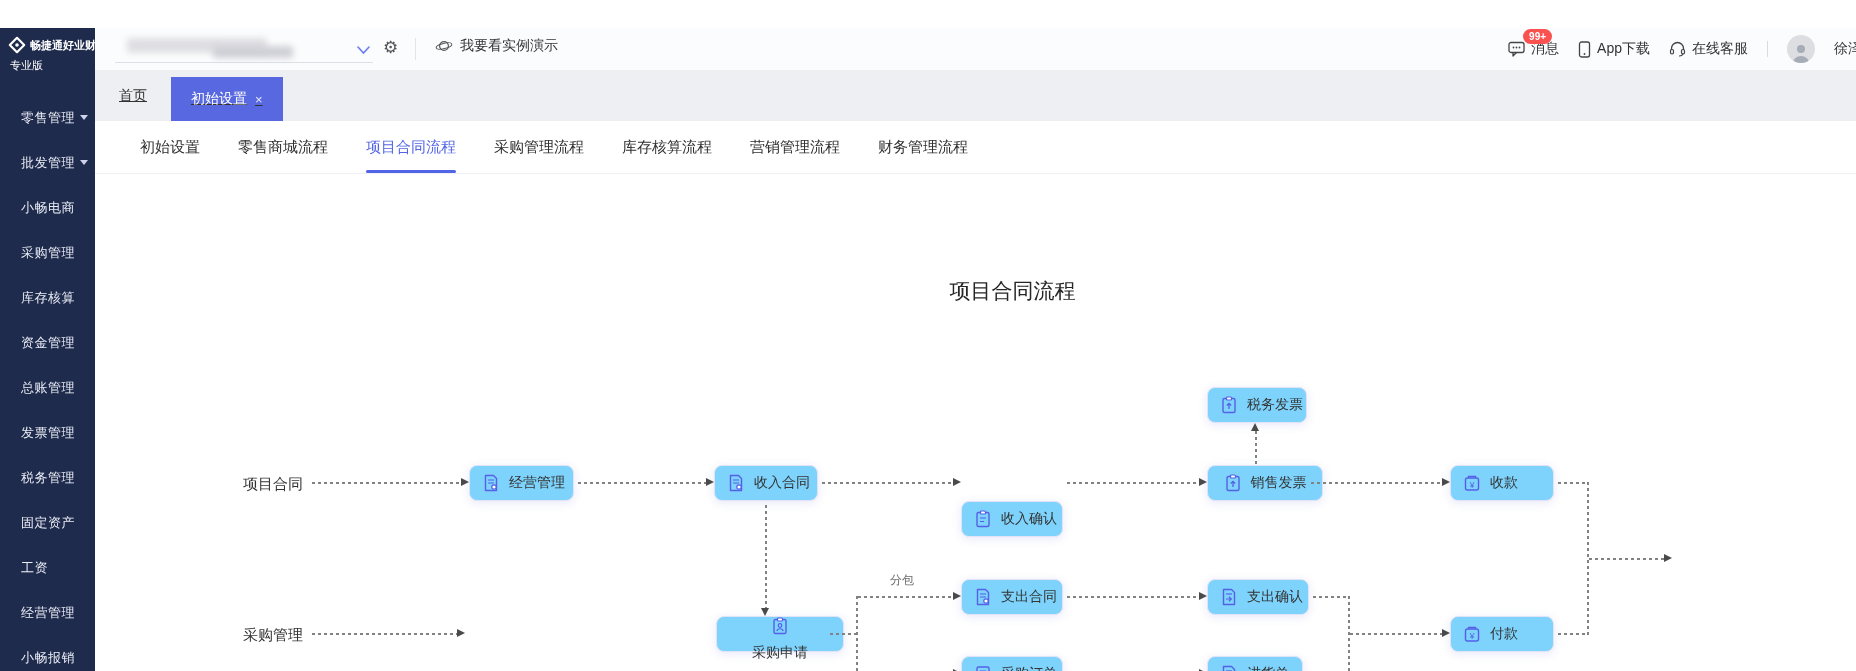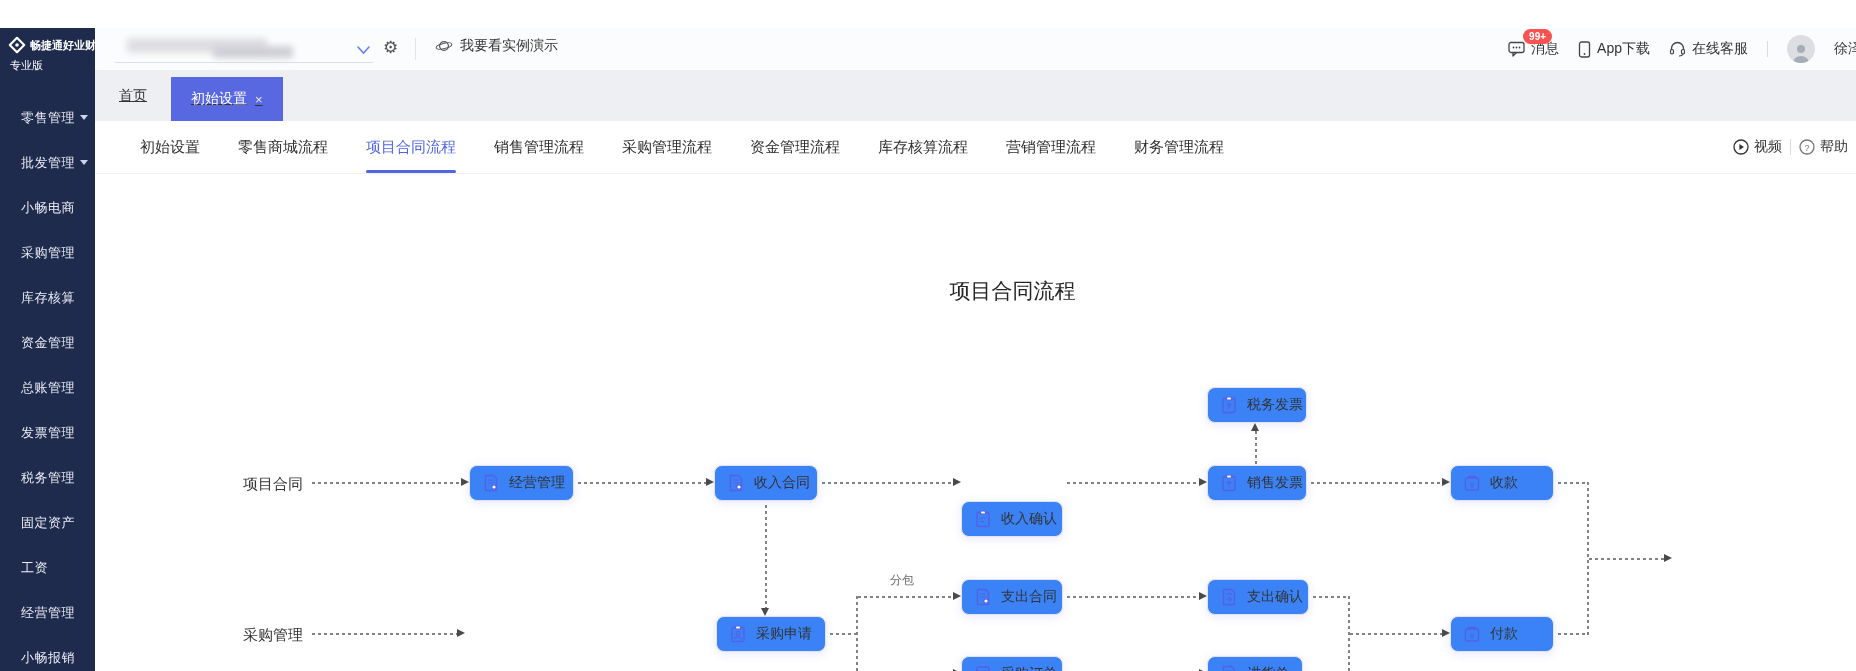--- a/index.html
+++ b/index.html
@@ -48,40 +48,40 @@
   .subtab{position:relative;height:100%;display:flex;align-items:center;padding:0 19px;font-size:15px;color:#2f2f2f;cursor:pointer;white-space:nowrap;}
   .subtab.active{color:#5265e4;}
   .subtab.active::after{content:"";position:absolute;left:19px;right:19px;bottom:0;height:3px;background:#5265e4;border-radius:2px;}
   .subtab-right{position:absolute;right:8px;top:0;height:52px;display:flex;align-items:center;gap:8px;font-size:14px;color:#333;}
   .sr-item{display:flex;align-items:center;gap:5px;cursor:pointer;}
 
   
   .canvas{position:relative;width:100%;height:550px;}
   .flow-title{position:absolute;left:74px;right:0;top:103px;text-align:center;font-size:21px;font-weight:500;color:#262626;}
   .lane-label{position:absolute;font-size:15px;font-weight:500;color:#333;}
-  .node{position:absolute;height:36px;background:#3b82f6;border:1px solid #e2e3f6;border-radius:8px;
+  .node{position:absolute;height:36px;background:#7dd3fc;border:1px solid #e2e3f6;border-radius:8px;
         box-shadow:0 2px 10px rgba(108,110,224,.16);display:flex;align-items:center;gap:9px;
         padding:0 12px;font-size:14px;color:#333;box-sizing:border-box;cursor:pointer;white-space:nowrap;}
   .nicon{display:flex;align-items:center;}
   .hl{position:absolute;height:2px;background:repeating-linear-gradient(90deg,#828282 0 3px,transparent 3px 6px);}
   .vl{position:absolute;width:2px;background:repeating-linear-gradient(180deg,#828282 0 3px,transparent 3px 6px);}
   .ar{position:absolute;width:0;height:0;border-top:4.5px solid transparent;border-bottom:4.5px solid transparent;border-left:8px solid #4a4a4a;}
   .au{position:absolute;width:0;height:0;border-left:4.5px solid transparent;border-right:4.5px solid transparent;border-bottom:8px solid #4a4a4a;}
   .ad{position:absolute;width:0;height:0;border-left:4.5px solid transparent;border-right:4.5px solid transparent;border-top:8px solid #4a4a4a;}
   .edge-label{position:absolute;font-size:12px;color:#6b6b6b;}
 
   
   .n-lixiang{left:374px;top:291px;width:105px;}
   .n-shouru-ht{left:619px;top:291px;width:104px;}
   .n-shouru-qr{left:866px;top:291px;width:102px;margin-top:36px;}
-  .n-xiaoshou-fp{left:1112px;top:291px;width:100px;}
+  .n-xiaoshou-fp{left:1112px;top:291px;width:116px;justify-content:center;}
   .n-shuiwu-fp{left:1112px;top:213px;width:100px;}
   .n-shoukuan{left:1355px;top:291px;width:104px;}
   .n-zhixingbiao{left:1577px;top:367px;width:150px;}
-  .n-caigou-sq{left:621px;top:442px;width:110px;}
+  .n-caigou-sq{left:621px;top:442px;width:128px;flex-direction:column;}
   .n-zhichu-ht{left:866px;top:405px;width:102px;}
   .n-zhichu-qr{left:1112px;top:405px;width:102px;}
   .n-caigou-dd{left:866px;top:482px;width:102px;}
   .n-jinhuodan{left:1112px;top:482px;width:96px;}
   .n-fukuan{left:1355px;top:442px;width:104px;}
 </style>
 </head>
 <body>
 
 <div class="app">
@@ -226,58 +226,31 @@
       <div class="subtab">
           <span>初始设置</span>
         </div>
       <div class="subtab">
           <span>零售商城流程</span>
         </div>
       <div class="subtab active">
           <span>项目合同流程</span>
         </div>
       <div class="subtab">
-          <span>销售管理流程</span>
-        </div>
-      <div class="subtab">
           <span>采购管理流程</span>
         </div>
       <div class="subtab">
-          <span>资金管理流程</span>
-        </div>
-      <div class="subtab">
           <span>库存核算流程</span>
         </div>
       <div class="subtab">
           <span>营销管理流程</span>
         </div>
       <div class="subtab">
           <span>财务管理流程</span>
         </div>
-      <div class="subtab-right">
-        <div class="sr-item">
-          <span class="nicon">
-            <svg width="16" height="16" viewBox="0 0 16 16">
-                <circle cx="8" cy="8" r="7" fill="none" stroke="#333" stroke-width="1.3"></circle>
-                <polygon points="6.4,5 11,8 6.4,11" fill="#333"></polygon>
-              </svg>
-          </span>
-          <span>视频</span>
-        </div>
-        <div class="v-divider"></div>
-        <div class="sr-item">
-          <span class="nicon">
-            <svg width="16" height="16" viewBox="0 0 16 16">
-                <circle cx="8" cy="8" r="7" fill="none" stroke="#777" stroke-width="1.3"></circle>
-                <text x="8" y="11.5" text-anchor="middle" font-size="9" fill="#777" font-family="Liberation Sans,sans-serif">?</text>
-              </svg>
-          </span>
-          <span>帮助</span>
-        </div>
-      </div>
     </div>
 
     <div class="canvas">
       <div class="flow-title">项目合同流程</div>
 
       <div class="lane-label" style="left:148px;top:301px;">项目合同</div>
       <div class="lane-label" style="left:148px;top:452px;">采购管理</div>
 
       <div class="node n-lixiang">
         <span class="nicon">

